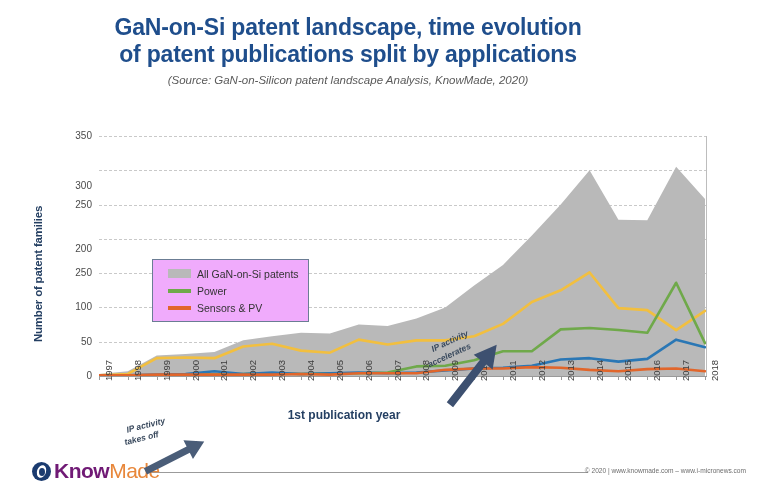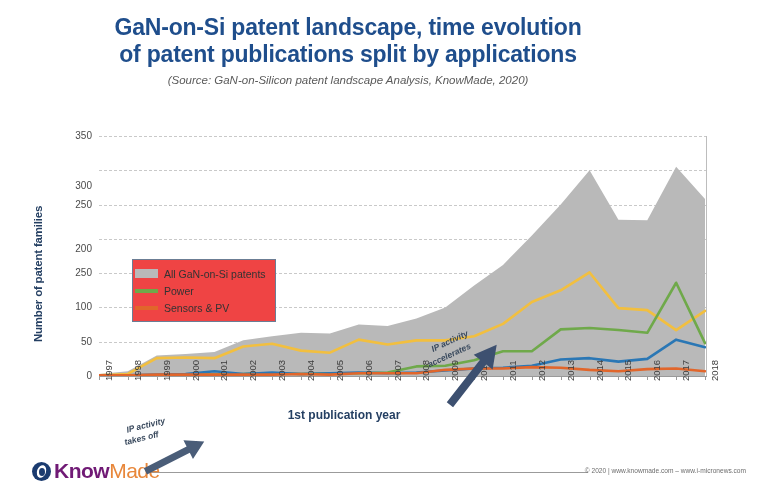--- a/index.html
+++ b/index.html
@@ -52,23 +52,23 @@
     position:absolute;font-size:9.5px;color:#3c3c3c;
     transform:rotate(-90deg);transform-origin:left top;
     white-space:nowrap;
   }
   .x-axis-title{
     position:absolute;left:0;top:290px;width:688px;text-align:center;
     font-size:12px;font-weight:bold;color:#243f62;
   }
   
   .legend{
-    position:absolute;left:132px;top:141px;
-    background:#ef4444;border:1px solid #6b7d94;
-    padding:5px 9px 5px 2px;
+    position:absolute;left:152px;top:141px;
+    background:#f0abfc;border:1px solid #6b7d94;
+    padding:5px 9px 5px 15px;
     z-index:6;
   }
   .legend-row{display:flex;align-items:center;height:17px;}
   .legend-swatch{width:23px;height:4px;margin-right:6px;flex:none;}
   .legend-swatch.area{height:9px;}
   .legend-label{font-size:10.5px;color:#333;white-space:nowrap;}
   
   .annot{position:absolute;z-index:5;}
   .annot-text{
     position:absolute;font-size:8.5px;font-weight:bold;font-style:italic;

